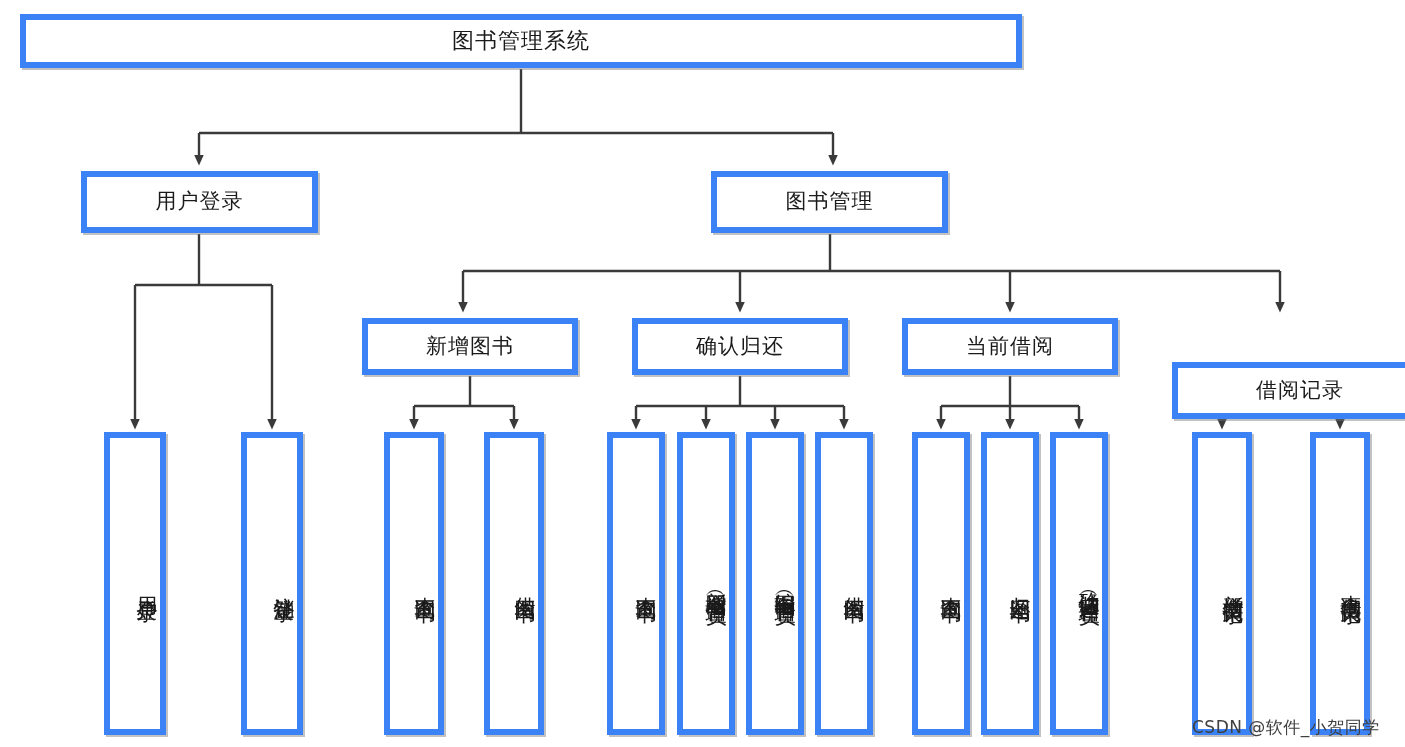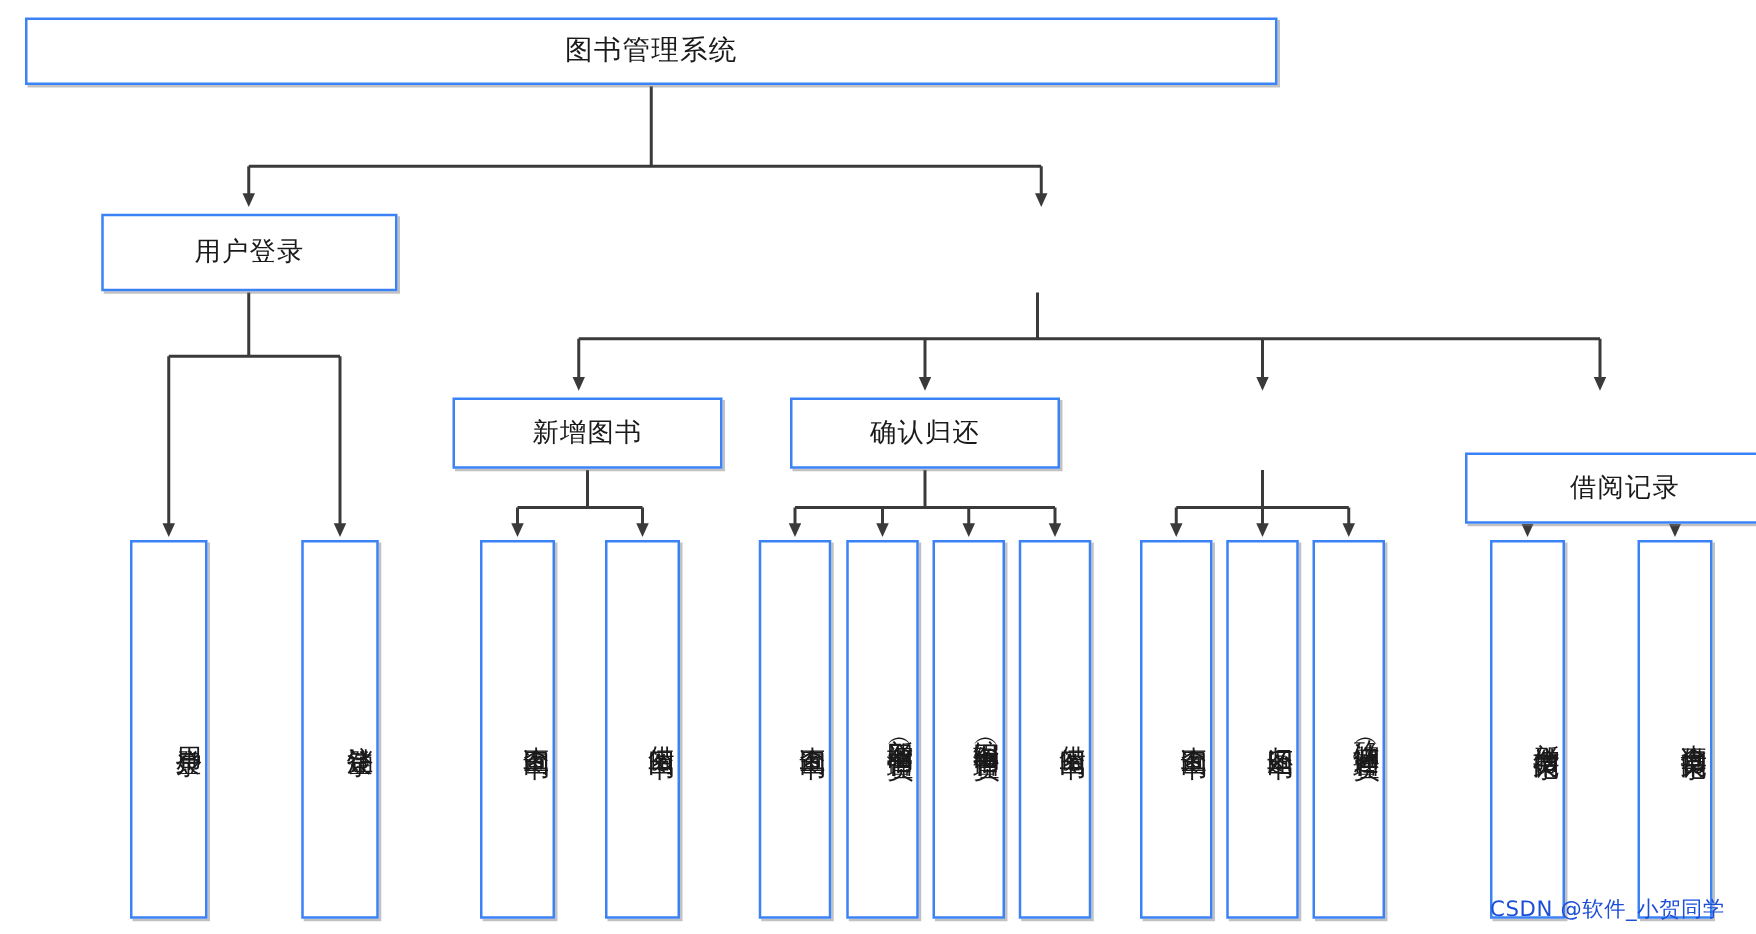--- a/index.html
+++ b/index.html
@@ -14,21 +14,21 @@
     position:relative;
     width:1405px;height:747px;
   }
   #wires{position:absolute;left:0;top:0;width:1405px;height:747px;}
 
   
   .node{
     position:absolute;
     box-sizing:border-box;
     background:#ffffff;
-    border:2px solid #3b82f6;
+    border:6px solid #3b82f6;
     box-shadow:2px 2px 0 rgba(120,120,120,.45);
     display:flex;
     align-items:center;
     justify-content:center;
     color:#1a1a1a;
   }
   .node.h{            
     font-size:21px;
     letter-spacing:1px;
     line-height:1.2;
@@ -49,21 +49,21 @@
     text-orientation:upright;
     display:block;
     text-align:left;
   }
 
   
   #watermark{
     position:absolute;
     left:1192px;top:716px;
     font-size:17px;
-    color:#1d4ed8;
+    color:#404040;
     letter-spacing:.5px;
     white-space:nowrap;
     font-family:"DejaVu Sans","Liberation Sans",sans-serif;
   }
 </style>
 </head>
 <body>
 
 <div id="diagram">
 
@@ -118,29 +118,35 @@
   </svg>
 
   <div class="node h root" style="left:20px;top:14px;width:1002px;height:54px;">
     <span>图书管理系统</span>
   </div>
 
   <div class="node h" style="left:81px;top:171px;width:237px;height:62px;">
     <span>用户登录</span>
   </div>
 
+  <div class="node h" style="left:711px;top:171px;width:237px;height:62px;">
+    <span>图书管理</span>
+  </div>
 
   <div class="node h" style="left:362px;top:318px;width:216px;height:57px;">
     <span>新增图书</span>
   </div>
 
   <div class="node h" style="left:632px;top:318px;width:216px;height:57px;">
     <span>确认归还</span>
   </div>
 
+  <div class="node h" style="left:902px;top:318px;width:216px;height:57px;">
+    <span>当前借阅</span>
+  </div>
 
   <div class="node h" style="left:1172px;top:318px;width:256px;height:57px;margin-top:44px;">
     <span>借阅记录</span>
   </div>
 
   <div class="node v" style="left:104px;top:432px;width:62px;height:303px;">
     <span class="vtxt">用户登录</span>
   </div>
   <div class="node v" style="left:241px;top:432px;width:62px;height:303px;">
     <span class="vtxt">注销登录</span>

